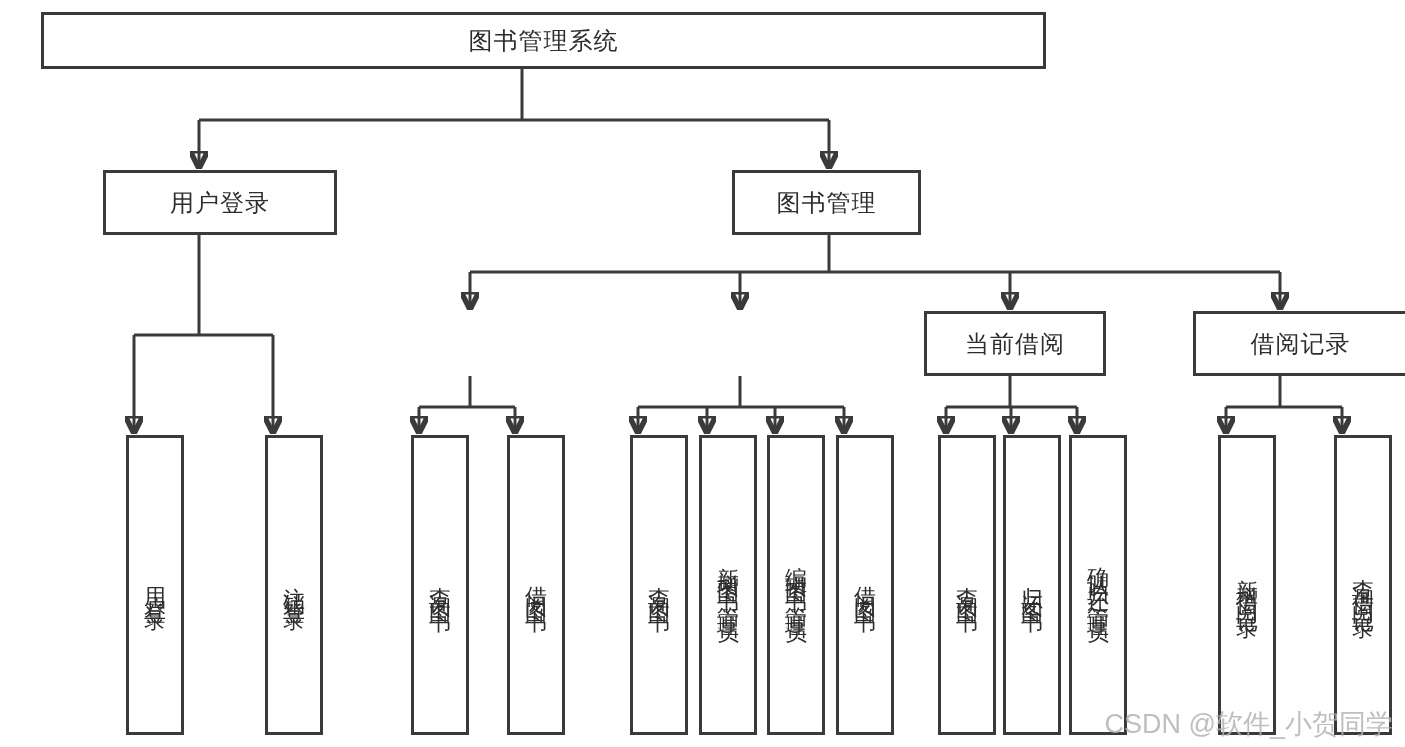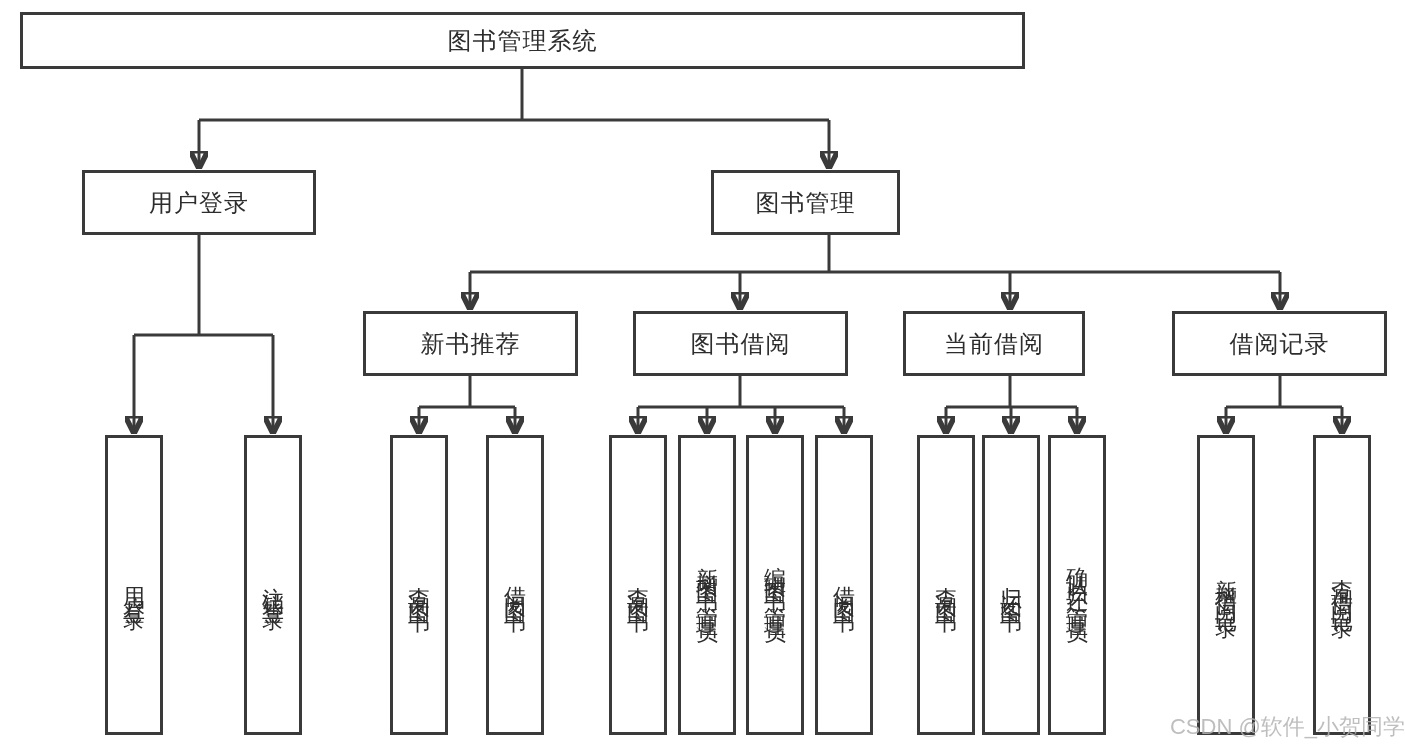--- a/index.html
+++ b/index.html
@@ -20,37 +20,38 @@
   .connectors path, .connectors line{
     stroke:var(--line);stroke-width:3;fill:none;
   }
   .box{
     position:absolute;z-index:2;
     box-sizing:border-box;
     border:3px solid var(--line);
     background:var(--bg);
     display:flex;align-items:center;justify-content:center;
     color:var(--text);
+    margin-left:21px;
   }
   .box.h span{
     font-size:24px;
     letter-spacing:1px;
     white-space:nowrap;
   }
   .box.v span{
     writing-mode:vertical-rl;
     text-orientation:mixed;
     font-size:22px;
     letter-spacing:8px;
     line-height:1;
   }
   .watermark{
     position:absolute;z-index:3;
-    right:0;bottom:5px;
-    font-size:22px;
+    right:12px;bottom:5px;
+    font-size:27px;
     color:var(--wm);
     opacity:.85;
     white-space:nowrap;
   }
 </style>
 </head>
 <body>
 
 <div class="canvas">
 
@@ -120,26 +121,20 @@
     <span>图书管理系统</span>
   </div>
 
   <div class="box h" style="left:82px;top:170px;width:234px;height:65px">
     <span>用户登录</span>
   </div>
   <div class="box h" style="left:711px;top:170px;width:189px;height:65px">
     <span>图书管理</span>
   </div>
 
-  <div class="box h" style="left:363px;top:311px;width:215px;height:65px">
-    <span>新书推荐</span>
-  </div>
-  <div class="box h" style="left:633px;top:311px;width:215px;height:65px">
-    <span>图书借阅</span>
-  </div>
   <div class="box h" style="left:903px;top:311px;width:182px;height:65px">
     <span>当前借阅</span>
   </div>
   <div class="box h" style="left:1172px;top:311px;width:215px;height:65px">
     <span>借阅记录</span>
   </div>
 
   <div class="box v" style="left:105px;top:435px;width:58px;height:300px">
     <span>用户登录</span>
   </div>

